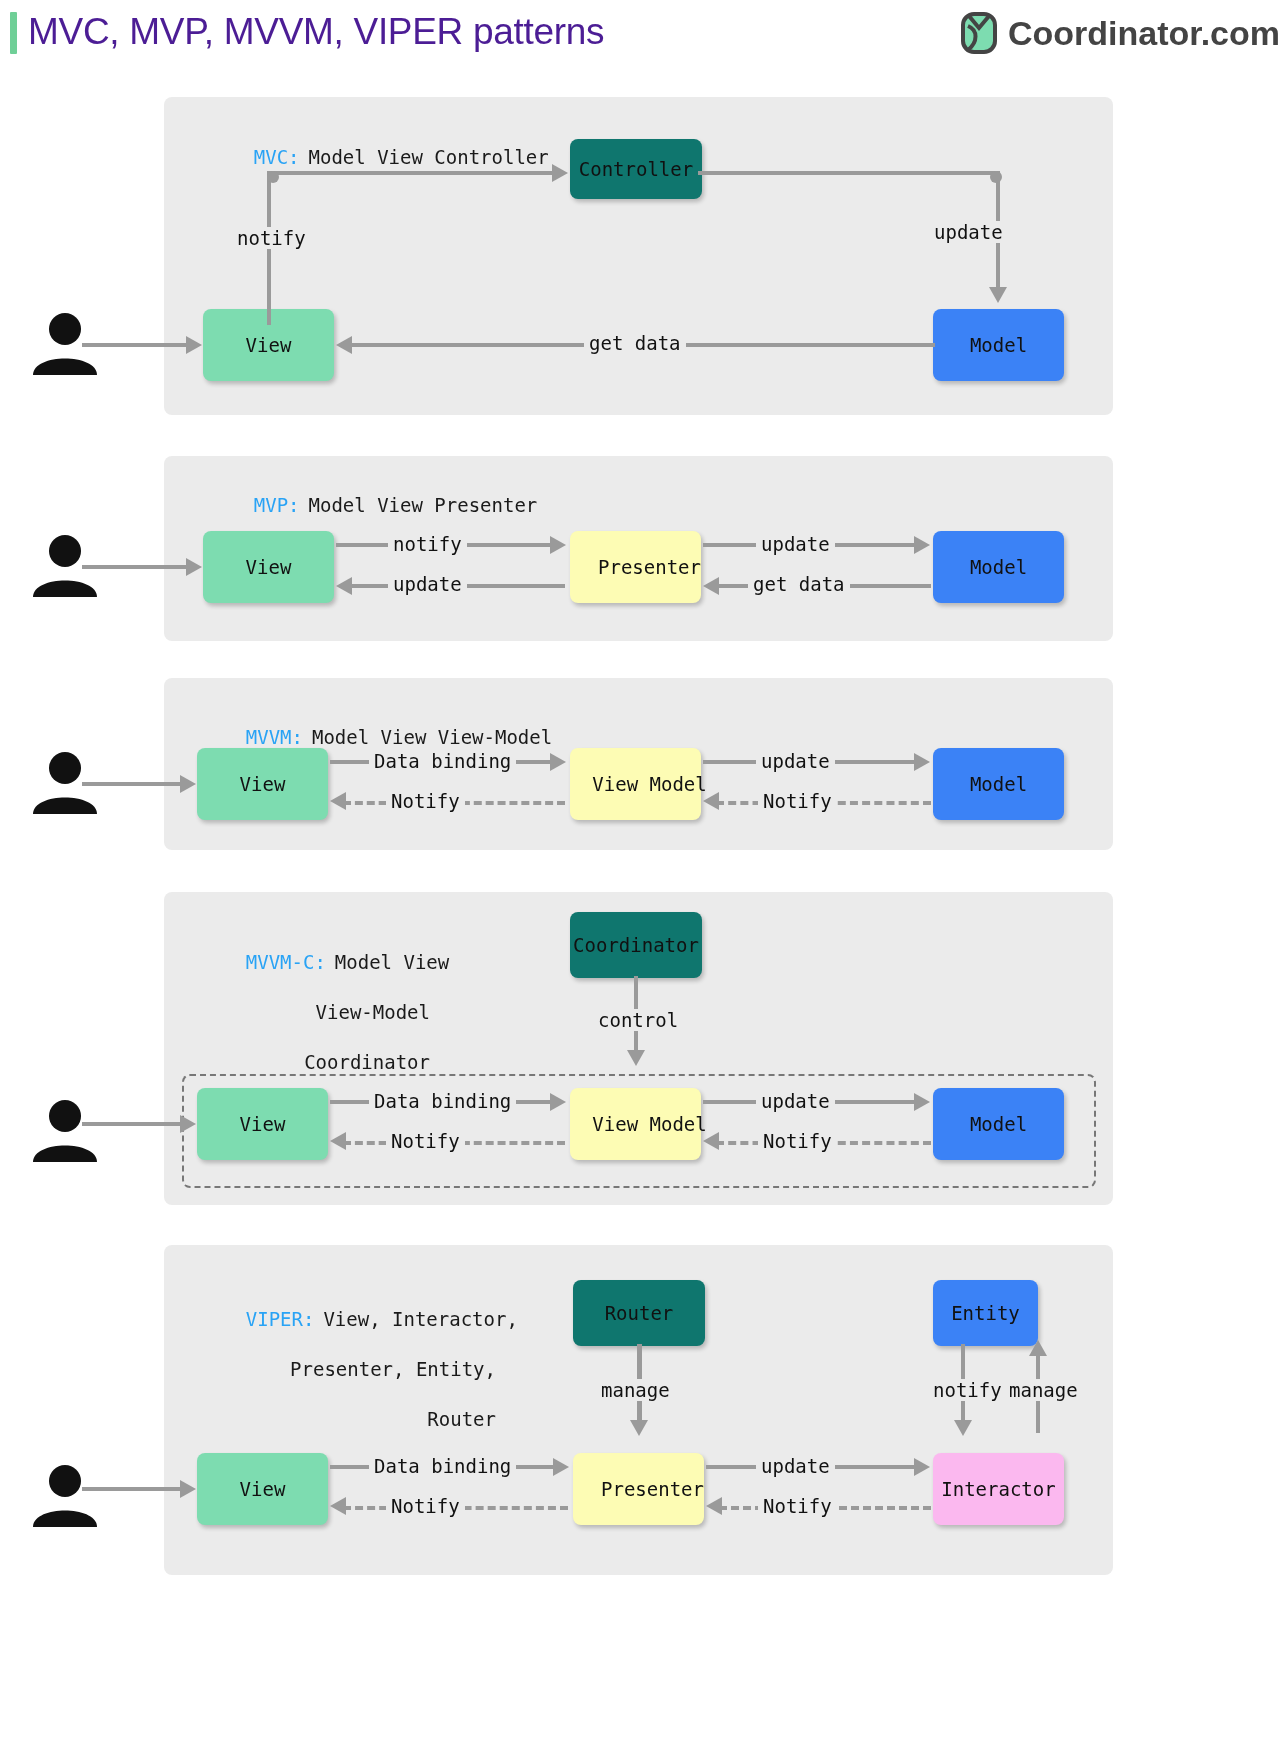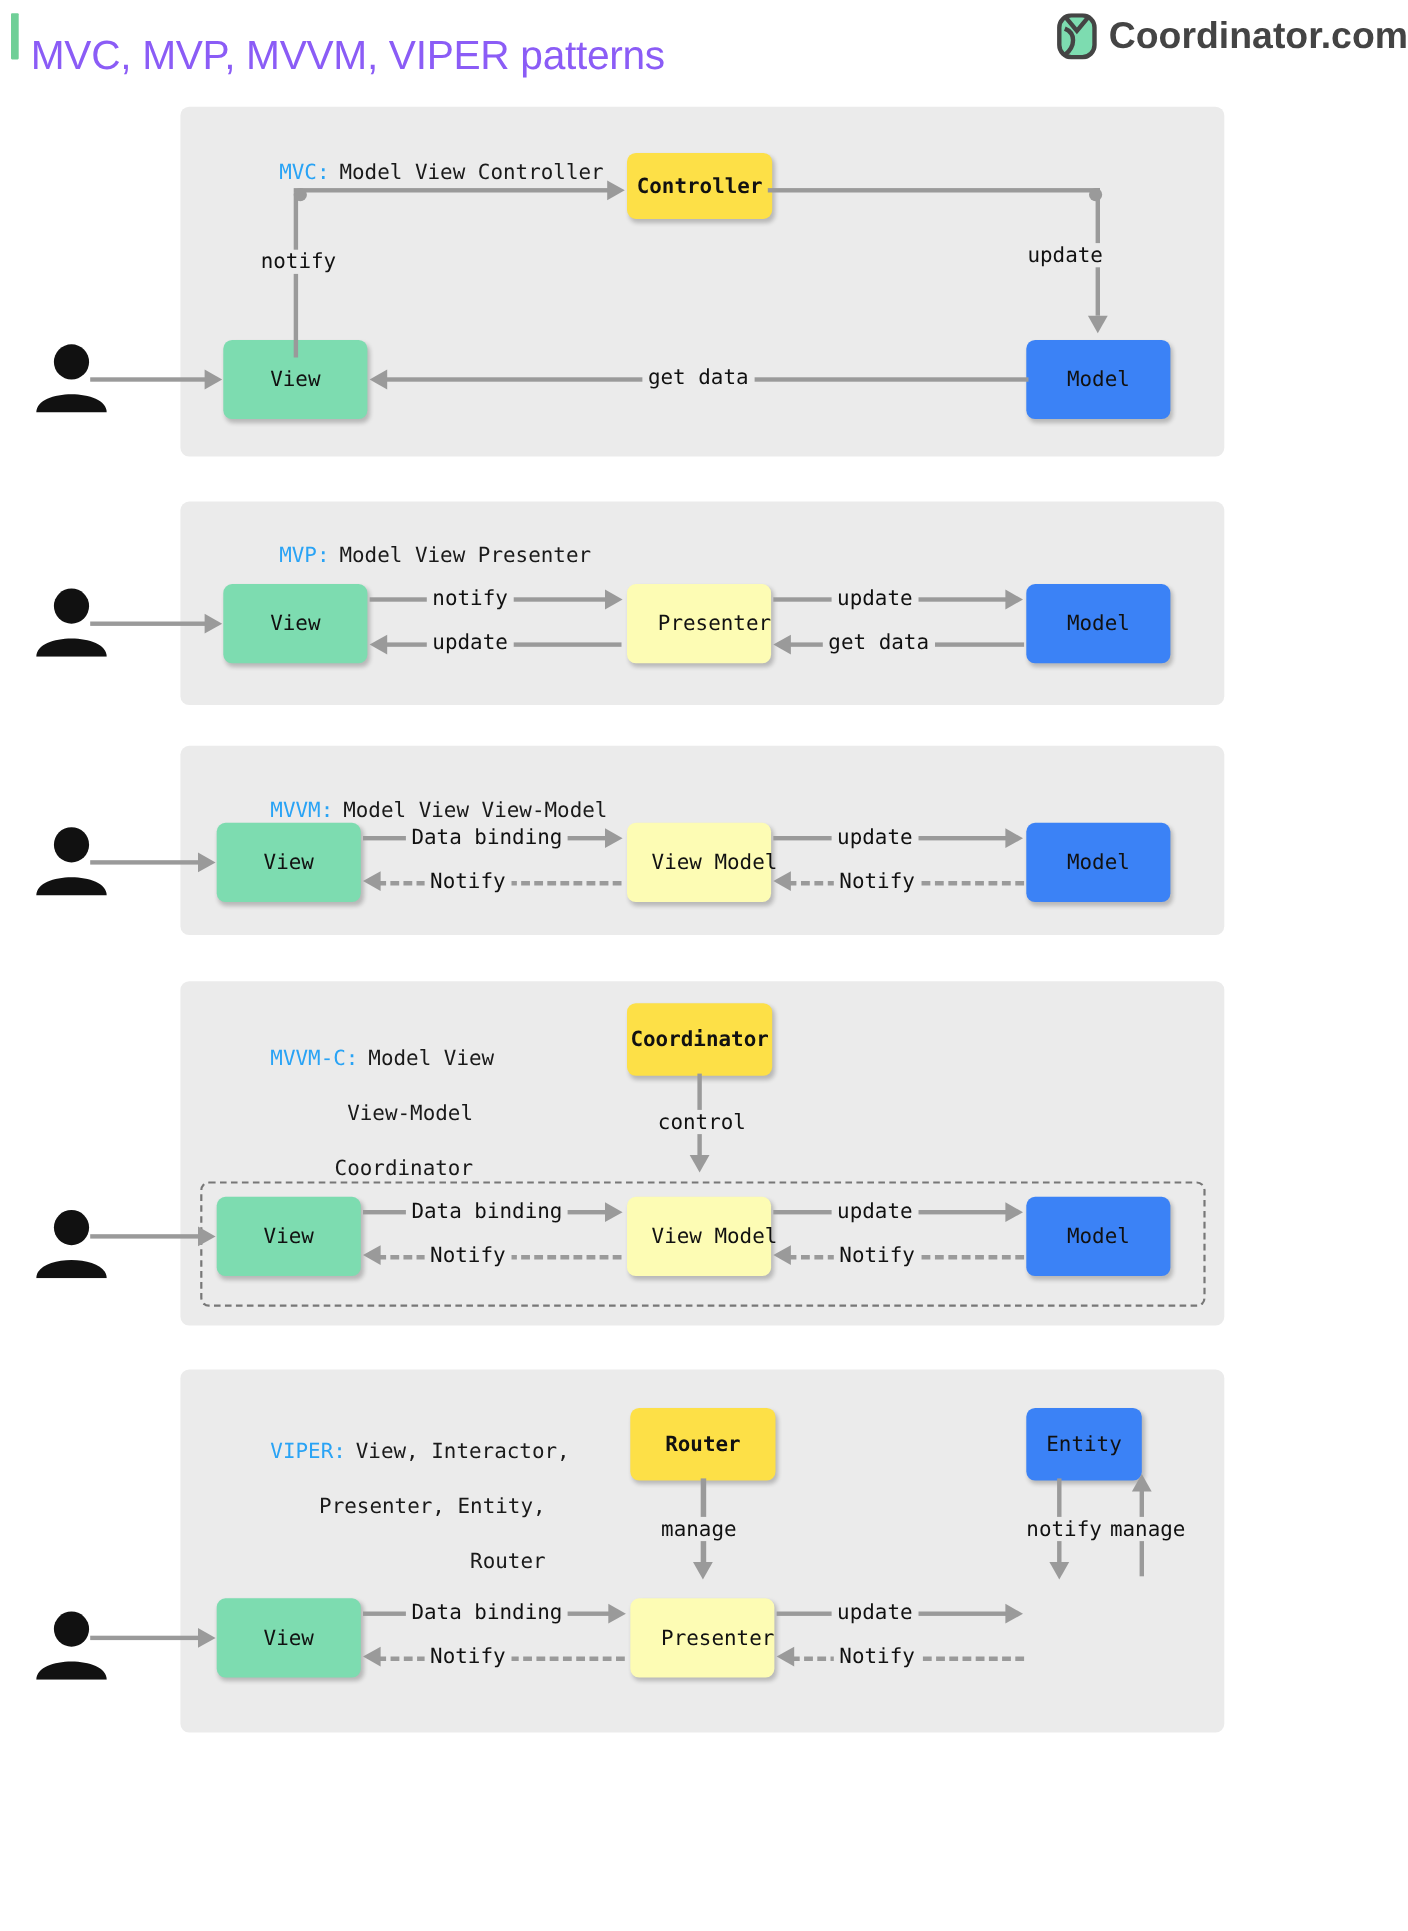--- a/index.html
+++ b/index.html
@@ -16,21 +16,21 @@
   .header {
     position:absolute; left:0; top:0; width:1280px; height:72px;
   }
   .title-accent {
     position:absolute; left:10px; top:12px; width:7px; height:42px;
     background:#6fcf97; border-radius:1px;
   }
   .page-title {
     position:absolute; left:28px; top:11px;
     font-family:"Liberation Sans", sans-serif;
-    font-size:37px; color:#8b5cf6; letter-spacing:-0.3px; white-space:nowrap;margin-top:19px;
+    font-size:37px; color:#4c1d95; letter-spacing:-0.3px; white-space:nowrap;
   }
   .brand {
     position:absolute; right:0px; top:12px;
     display:flex; align-items:center; gap:10px;
   }
   .brand-logo { width:38px; height:42px; flex:0 0 auto; }
   .brand-text {
     font-family:"Liberation Sans", sans-serif;
     font-size:34px; font-weight:bold; color:#444; white-space:nowrap;
   }
@@ -60,21 +60,21 @@
     border-radius:8px;
     display:flex; align-items:center; justify-content:center;
     font-family:"DejaVu Sans Mono", monospace;
     font-size:19px; color:#111;
     box-shadow:2px 3px 4px rgba(0,0,0,0.22);
     white-space:nowrap;
   }
   .n-green  { background:#7ddcb0; }
   .n-yellow { background:#fdfcb4;padding-left:28px; }
   .n-purple { background:#3b82f6; }
-  .n-pink   { background:#fde047;font-weight:bold; }
+  .n-pink   { background:#0f766e; }
   .n-magenta{ background:#fbb8ef; }
 
   
   .hline, .vline {
     position:absolute; background:#9a9a9a;
   }
   .hline { height:4px; }
   .vline { width:4px; }
   .hline.dash {
     background:none;
@@ -283,20 +283,21 @@
   <div class="vline" style="left:797px; top:99px; height:78px;"></div>
   <div class="arrow-d" style="left:790px; top:175px;"></div>
   <div class="edge-label" style="left:764px; top:134px;">notify</div>
 
   <div class="vline" style="left:872px; top:110px; height:78px;"></div>
   <div class="arrow-u" style="left:865px; top:95px;"></div>
   <div class="edge-label" style="left:840px; top:134px;">manage</div>
 
   <div class="node n-green" style="left:33px; top:208px; width:131px; height:72px;">View</div>
   <div class="node n-yellow" style="left:409px; top:208px; width:131px; height:72px;">Presenter</div>
+  <div class="node n-magenta" style="left:769px; top:208px; width:131px; height:72px;">Interactor</div>
 
   <div class="hline" style="left:166px; top:220px; width:225px;"></div>
   <div class="arrow-r" style="left:389px; top:213px;"></div>
   <div class="edge-label" style="left:205px; top:210px;">Data binding</div>
 
   <div class="hline" style="left:542px; top:220px; width:210px;"></div>
   <div class="arrow-r" style="left:750px; top:213px;"></div>
   <div class="edge-label" style="left:592px; top:210px;">update</div>
 
   <div class="hline dash" style="left:179px; top:261px; width:225px;"></div>

